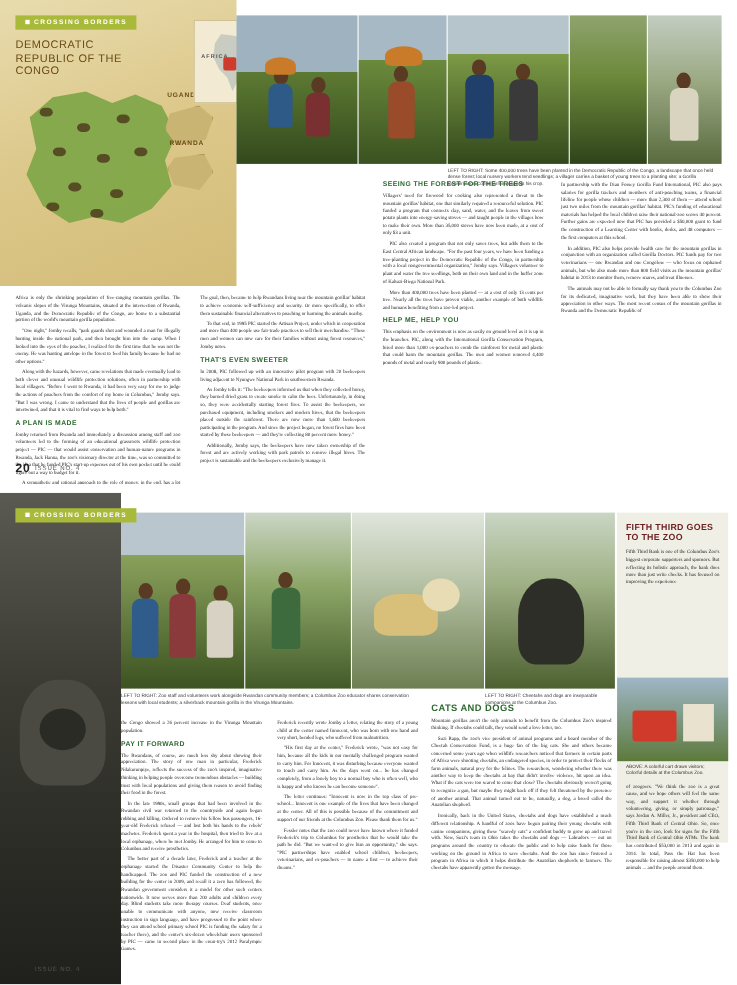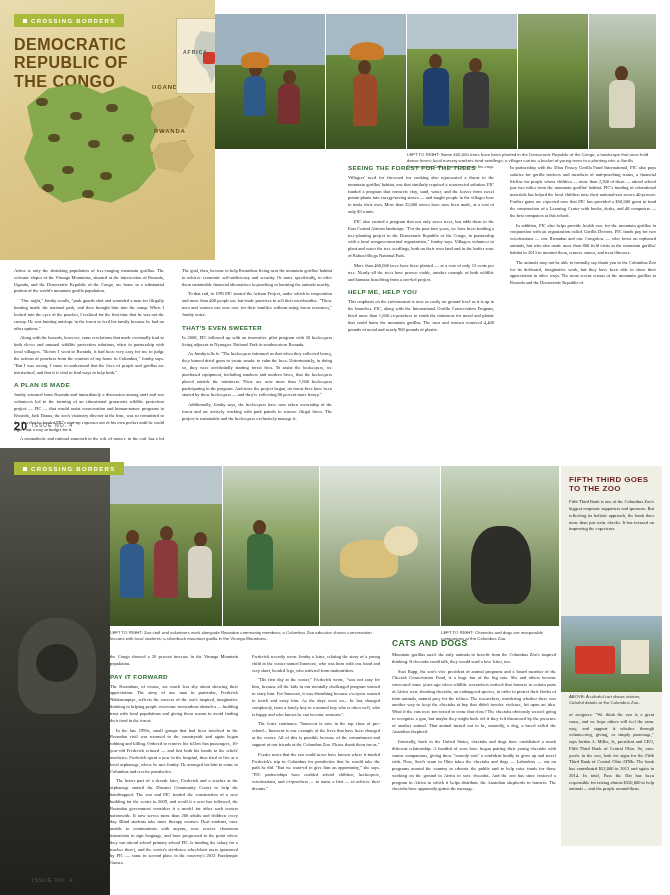--- a/index.html
+++ b/index.html
@@ -51,21 +51,21 @@
   h3.sub.first{margin-top:0;}
 
   
   .map-panel{
     position:absolute;left:0;top:0;width:215px;height:260px;
     background:linear-gradient(160deg,#e8dcae 0%,#ddc98c 45%,#d4bc78 100%);
   }
   .map-title{
     position:absolute;left:14px;top:36px;width:120px;
     font-family:"Liberation Sans",sans-serif;
-    font-weight:bold;font-size:16px;line-height:1.15;
+    font-weight:normal;font-size:10px;line-height:1.15;
     color:#6b4a14;letter-spacing:.5px;
   }
   .congo-shape{
     position:absolute;left:18px;top:78px;width:150px;height:130px;
     background:#7fa648;
     clip-path:polygon(6% 22%,20% 8%,40% 4%,56% 12%,70% 6%,86% 14%,95% 34%,88% 52%,92% 70%,80% 86%,62% 96%,44% 92%,30% 96%,14% 84%,4% 62%,10% 44%);
     opacity:.92;
   }
   .congo-shape .spot{position:absolute;width:12px;height:8px;background:#3f2a12;border-radius:50%/60%;opacity:.8;}
   .uganda{
@@ -123,21 +123,21 @@
   .s2-gorilla{
     position:absolute;left:0;top:0;width:110px;height:447px;
     background:linear-gradient(180deg,#5a5a52 0%,#3a3a33 40%,#20201c 100%);
   }
   .s2-p1{left:110px;top:18px;width:112px;height:160px;background:linear-gradient(#b9c6cd 0%,#b9c6cd 24%,#8aa15c 24%,#3c5322 100%);}
   .s2-p2{left:223px;top:18px;width:96px;height:160px;background:linear-gradient(#cbd6c6 0%,#8fa86a 40%,#425a28 100%);}
   .s2-p3{left:320px;top:18px;width:120px;height:160px;background:linear-gradient(#dfe6dd 0%,#b8c4a8 38%,#6d7f52 100%);}
   .s2-p4{left:441px;top:18px;width:118px;height:160px;background:linear-gradient(#c9d6c4 0%,#9fb185 40%,#4d6030 100%);}
 
   .sidebar-box{
-    position:absolute;left:561px;top:18px;width:101px;height:380px;
+    position:absolute;left:561px;top:18px;width:101px;height:300px;
     background:#f0efe6;
   }
   .sidebar-head{
     font-family:"Liberation Sans",sans-serif;
     font-size:8px;line-height:1.15;font-weight:bold;color:#6d1f1f;
     letter-spacing:.3px;padding:9px 8px 0 8px;
   }
   .sidebar-body{padding:6px 8px 0 8px;font-size:4.5px;line-height:1.5;text-align:justify;}
   .sidebar-photo{position:absolute;left:0;top:150px;width:101px;height:76px;background:linear-gradient(#9fb6c6,#5d7a3c);}
   .sidebar-cap{position:absolute;left:0;top:228px;width:101px;padding:0 8px;box-sizing:border-box;}

